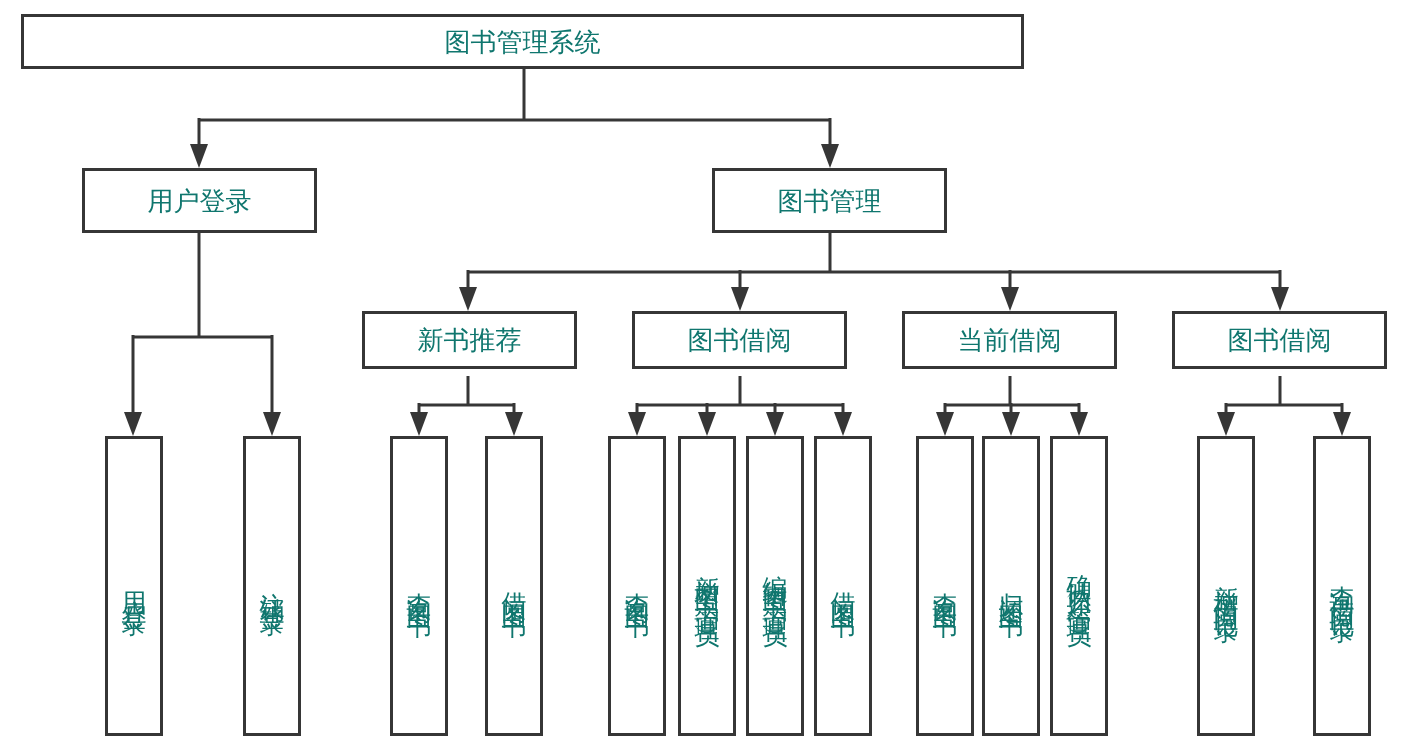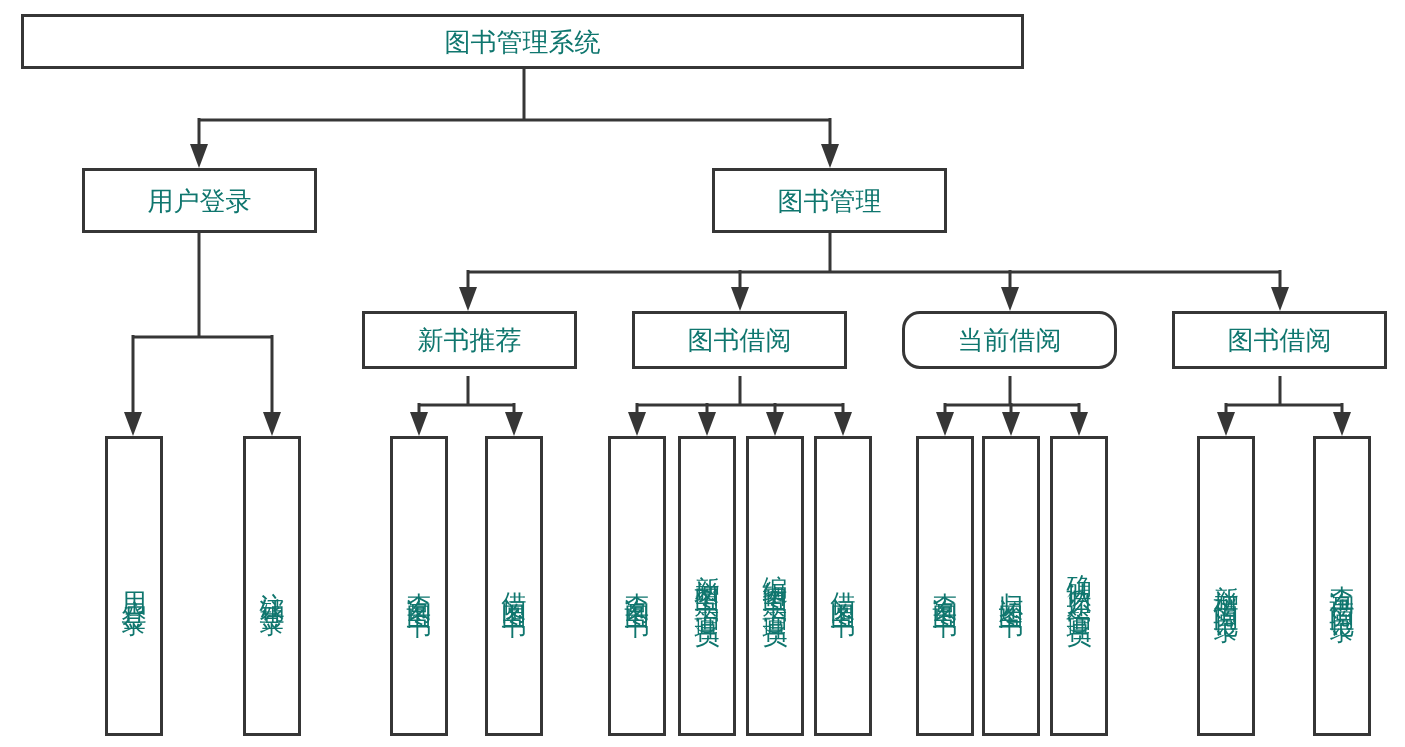--- a/index.html
+++ b/index.html
@@ -36,21 +36,21 @@
     font-size: 26px;
     line-height: 1;
     white-space: nowrap;
   }
   .root-box      { left: 21px;  top: 14px;  width: 1003px; height: 55px; }
   .lv2-user      { left: 82px;  top: 168px; width: 235px;  height: 65px; }
   .lv2-book      { left: 712px; top: 168px; width: 235px;  height: 65px; }
   .lv3           { top: 311px; width: 215px; height: 58px; }
   .lv3-rec       { left: 362px; }
   .lv3-borrow    { left: 632px; }
-  .lv3-current   { left: 902px; border-radius: 18px; }
+  .lv3-current   { left: 902px; }
   .lv3-history   { left: 1172px; }
   .leaf {
     top: 436px;
     width: 58px;
     height: 300px;
   }
   .vtext {
     writing-mode: vertical-lr;
     text-orientation: upright;
     font-size: 25px;

